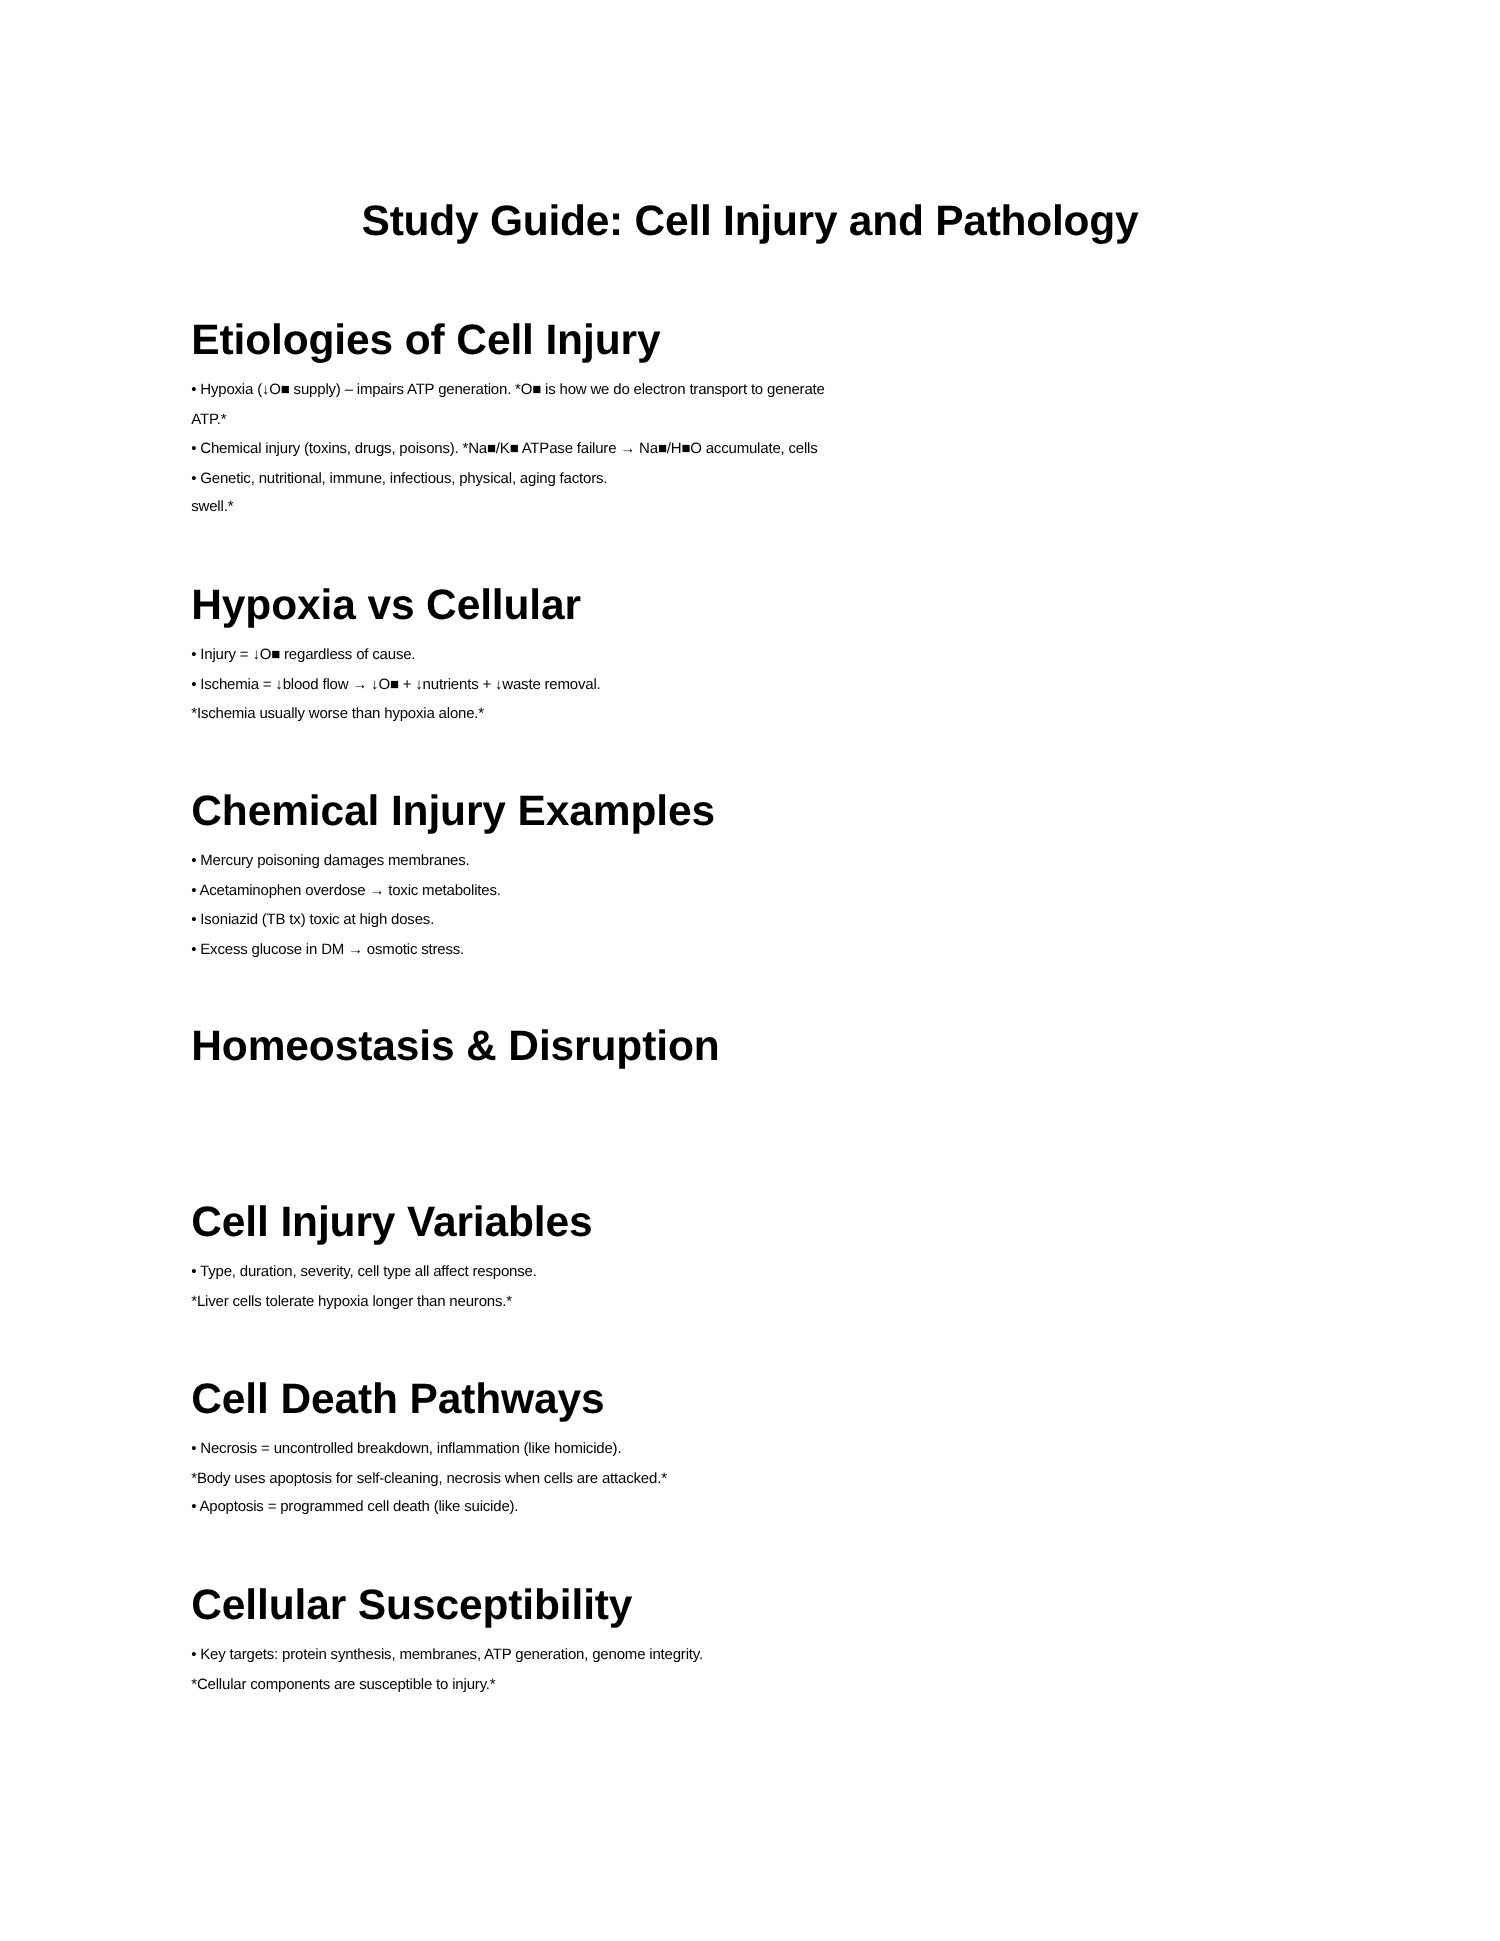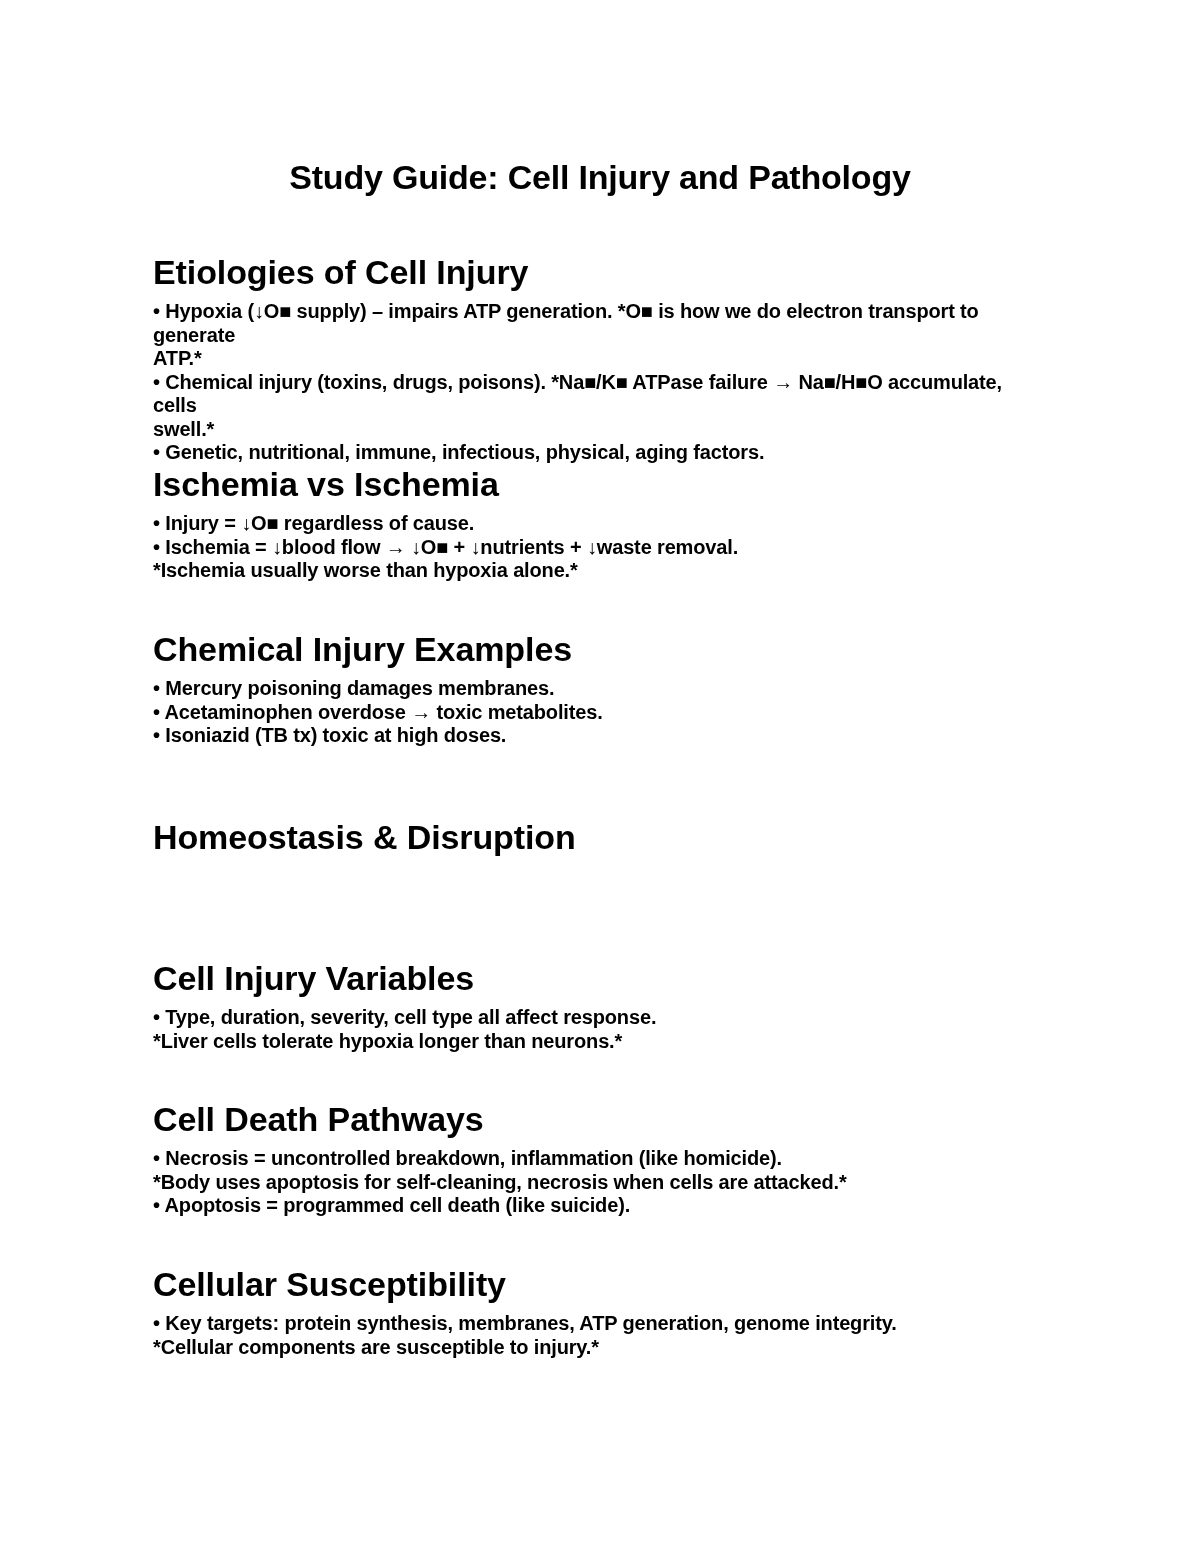--- a/index.html
+++ b/index.html
@@ -41,63 +41,63 @@
     }
     .section-heading {
       margin: 0;
       font-weight: bold;
       font-size: 34px;
       line-height: 32px;
       letter-spacing: -0.1px;
     }
     .section-body {
       margin-top: 12px;
-      font-size: 20px;
+      font-size: 12px;
       line-height: 23.5px;
       letter-spacing: -0.15px;
-      font-weight: bold;
     }
     .line {
       display: block;
       white-space: pre-wrap;
     }
   </style>
 </head>
 <body>
 
 <div class="page">
 
   <h1 class="doc-title">Study Guide: Cell Injury and Pathology</h1>
 
   <div class="section" style="top:256px;">
     <h2 class="section-heading">Etiologies of Cell Injury</h2>
     <div class="section-body">
       <span class="line">• Hypoxia (↓O■ supply) – impairs ATP generation. *O■ is how we do electron transport to generate</span>
       <span class="line">ATP.*</span>
       <span class="line">• Chemical injury (toxins, drugs, poisons). *Na■/K■ ATPase failure → Na■/H■O accumulate, cells</span>
+      <span class="line">• Genetic, nutritional, immune, infectious, physical, aging factors.</span>
       <span class="line">swell.*</span>
-      <span class="line">• Genetic, nutritional, immune, infectious, physical, aging factors.</span>
     </div>
   </div>
 
   <div class="section" style="top:468px;">
-    <h2 class="section-heading">Ischemia vs Ischemia</h2>
+    <h2 class="section-heading">Hypoxia vs Cellular</h2>
     <div class="section-body">
       <span class="line">• Injury = ↓O■ regardless of cause.</span>
       <span class="line">• Ischemia = ↓blood flow → ↓O■ + ↓nutrients + ↓waste removal.</span>
       <span class="line">*Ischemia usually worse than hypoxia alone.*</span>
     </div>
   </div>
 
   <div class="section" style="top:633px;">
     <h2 class="section-heading">Chemical Injury Examples</h2>
     <div class="section-body">
       <span class="line">• Mercury poisoning damages membranes.</span>
       <span class="line">• Acetaminophen overdose → toxic metabolites.</span>
       <span class="line">• Isoniazid (TB tx) toxic at high doses.</span>
+      <span class="line">• Excess glucose in DM → osmotic stress.</span>
     </div>
   </div>
 
   <div class="section" style="top:821px;">
     <h2 class="section-heading">Homeostasis &amp; Disruption</h2>
   </div>
 
   <div class="section" style="top:962px;">
     <h2 class="section-heading">Cell Injury Variables</h2>
     <div class="section-body">

